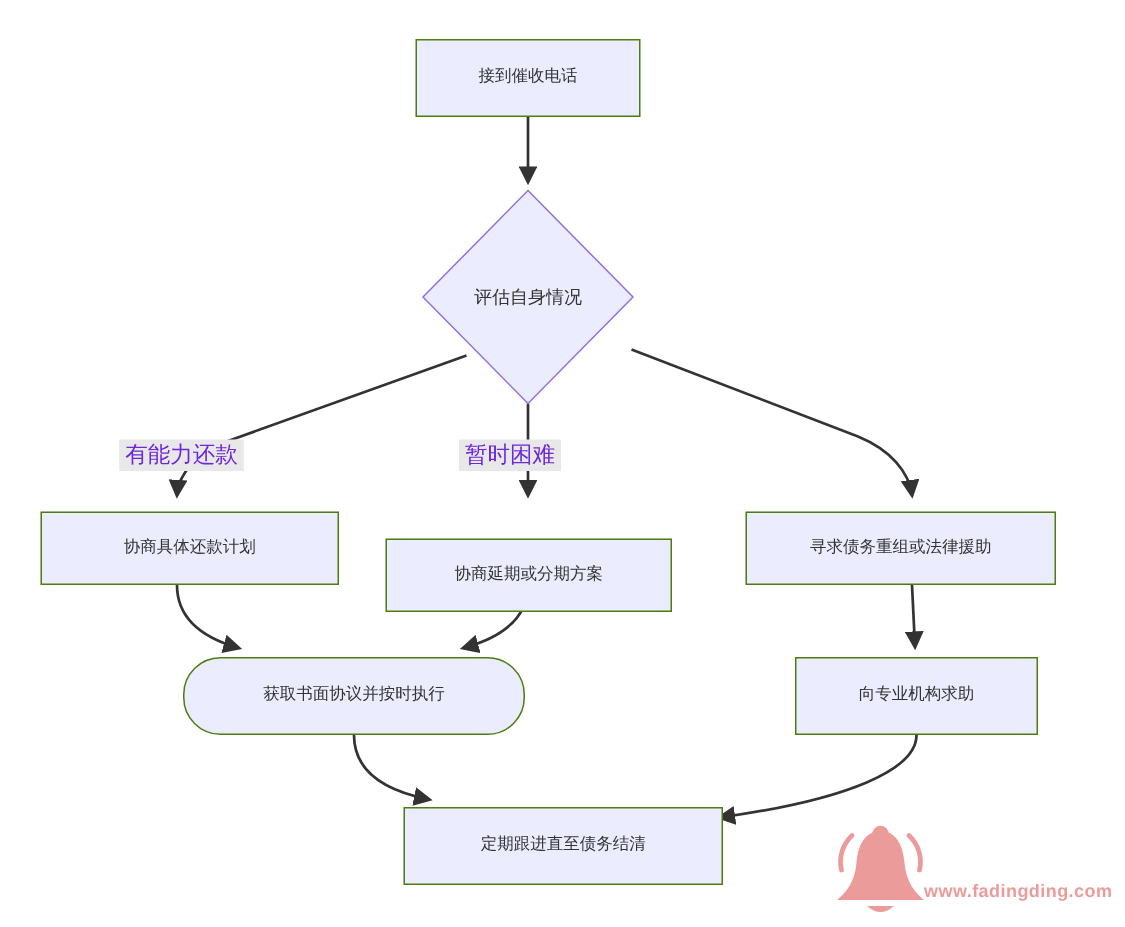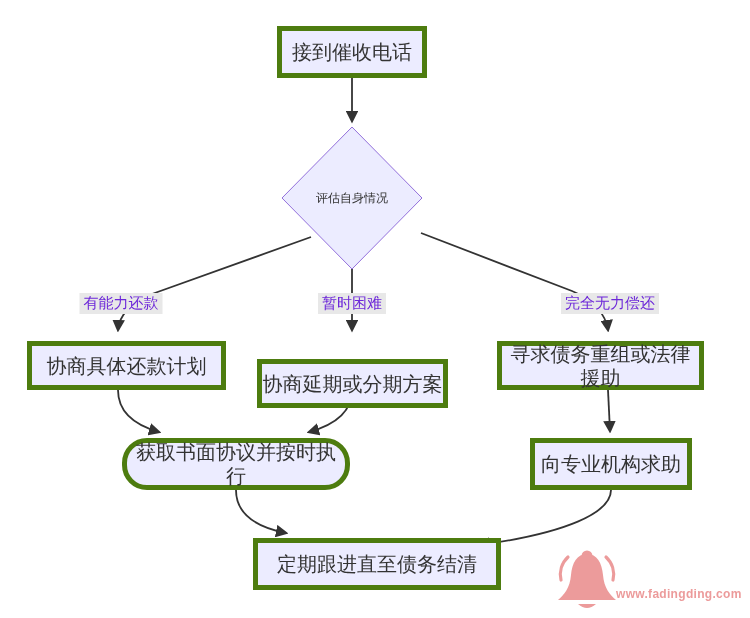--- a/index.html
+++ b/index.html
@@ -13,23 +13,23 @@
     width: 750px; height: 618px;
     background: #ffffff;
   }
   #edge-layer {
     position: absolute; left: 0; top: 0;
     width: 750px; height: 618px;
   }
   .node {
     position: absolute;
     background: #ECECFF;
-    border: 5px solid #4d7c0f;
+    border: 1px solid #4d7c0f;
     color: #333333;
-    font-size: 20px;
+    font-size: 11px;
     display: flex; align-items: center; justify-content: center;
     text-align: center;
     line-height: 1.2;
   }
   .diamond-label {
     position: absolute;
     color: #333333;
     font-size: 12px;
     text-align: center;
     display: flex; align-items: center; justify-content: center;
@@ -112,23 +112,22 @@
   <div class="node" style="left:27px; top:341px; width:199px; height:49px;">协商具体还款计划</div>
 
   <div class="node" style="left:257px; top:359px; width:191px; height:49px;">协商延期或分期方案</div>
 
   <div class="node" style="left:497px; top:341px; width:207px; height:49px;">寻求债务重组或法律援助</div>
 
   <div class="node" style="left:122px; top:438px; width:228px; height:52px;border-radius:25px;">获取书面协议并按时执行</div>
 
   <div class="node" style="left:530px; top:438px; width:162px; height:52px;">向专业机构求助</div>
 
-  <div class="node" style="left:253px; top:538px; width:248px; height:52px;">定期跟进直至债务结清</div>
+  <div class="node" style="left:269px; top:538px; width:213px; height:52px;">定期跟进直至债务结清</div>
 
   <div class="edge-label" style="left:121px; top:293px;">有能力还款</div>
 
-  <div class="edge-label" style="left:352px; top:293px;">暂时困难</div>
+  <div class="edge-label" style="left:340px; top:293px;">暂时困难</div>
 
-  <div class="edge-label" style="left:610px; top:293px;">完全无力偿还</div>
 
   <div class="watermark-text">www.fadingding.com</div>
 
 </div>
 
 </body></html>

